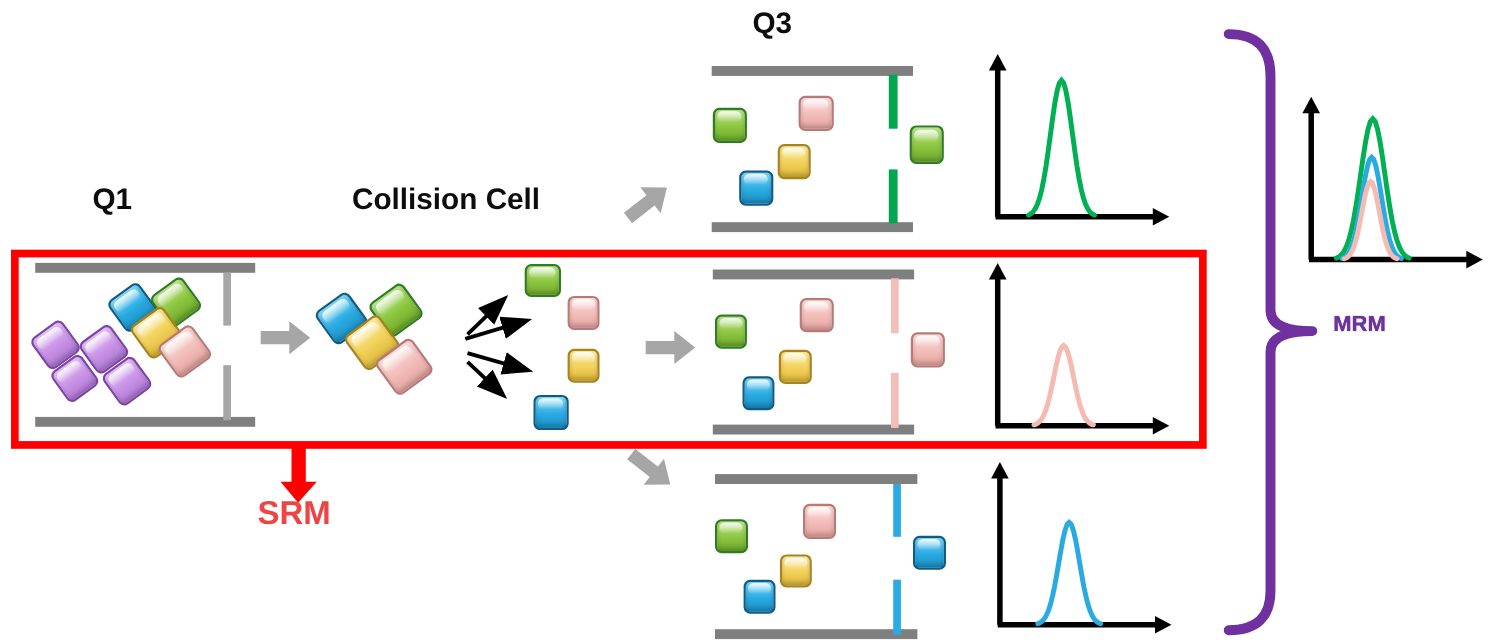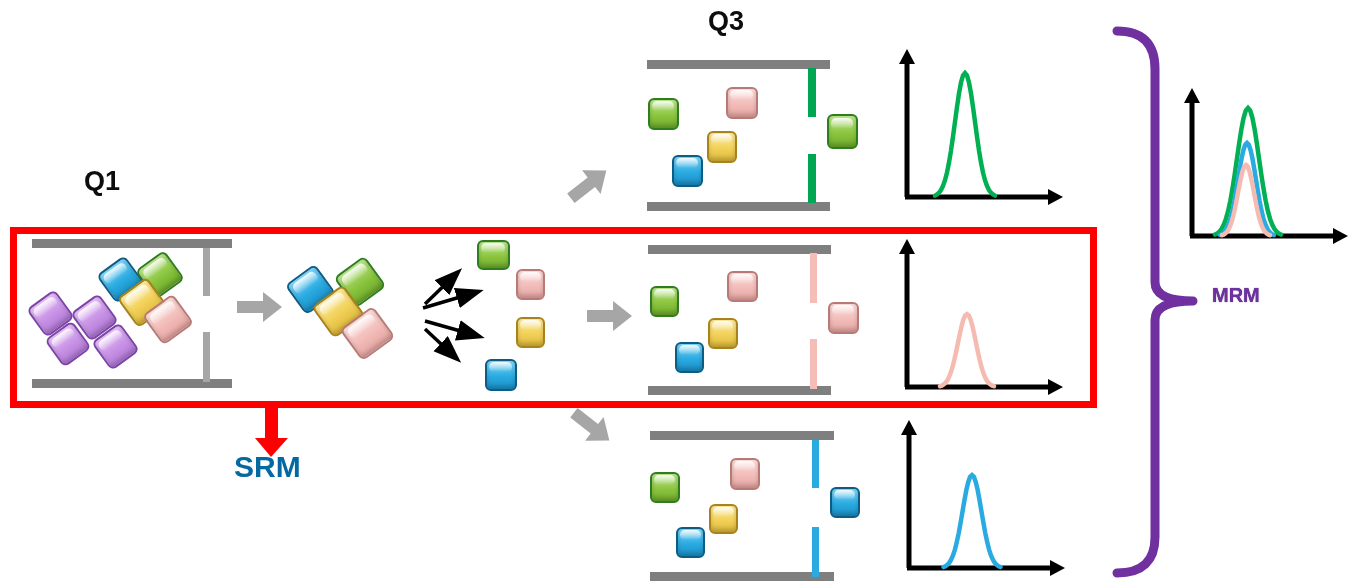--- a/index.html
+++ b/index.html
@@ -2,21 +2,21 @@
 <html><head>
 <meta charset="utf-8">
 <style>
   html,body{margin:0;padding:0;background:#fff;}
   #stage{
     position:relative;width:1354px;height:584px;background:#ffffff;
     font-family:"Liberation Sans", sans-serif;overflow:hidden;
   }
   .lbl{position:absolute;font-weight:700;color:#0d0d0d;white-space:nowrap;}
   .lbl-q{font-size:27px;}
-  .lbl-srm{font-size:30px;color:#0369a1;}
+  .lbl-srm{font-size:30px;color:#ef4444;}
   .lbl-mrm{font-size:20px;color:#7030A0;text-shadow:0 0 1px #2a1a5e;}
   .redbox{
     position:absolute;left:10px;top:227px;width:1087px;height:181px;
     border:7px solid #FF0000;box-sizing:border-box;
   }
   .rail{position:absolute;height:9px;background:#7F7F7F;}
   .slit{position:absolute;width:7px;}
   .slit-gray{background:#A6A6A6;}
   .slit-green{background:#00A651;}
   .slit-pink{background:#F5BDB8;}
@@ -33,21 +33,22 @@
   svg{position:absolute;overflow:visible;}
   .diag-up{transform:rotate(-38deg);}
   .diag-down{transform:rotate(38deg);}
 </style>
 </head>
 <body>
 
 <div id="stage">
 
   <div class="lbl lbl-q" style="left:84px;top:166px;">Q1</div>
-  <div class="lbl lbl-q" style="left:708px;top:6px;">Q3</div>
+  <div class="lbl lbl-q" style="left:320px;top:166px;">Collision Cell</div>
+  <div class="lbl lbl-q" style="left:684px;top:6px;">Q3</div>
   <div class="lbl lbl-srm" style="left:234px;top:450px;">SRM</div>
   <div class="lbl lbl-mrm" style="left:1212px;top:284px;">MRM</div>
 
   <div class="redbox"></div>
 
   <div class="rail" style="left:32px;top:239px;width:200px;"></div>
   <div class="rail" style="left:32px;top:379px;width:200px;"></div>
   <div class="slit slit-gray" style="left:203px;top:248px;height:48px;"></div>
   <div class="slit slit-gray" style="left:203px;top:332px;height:50px;"></div>
 

